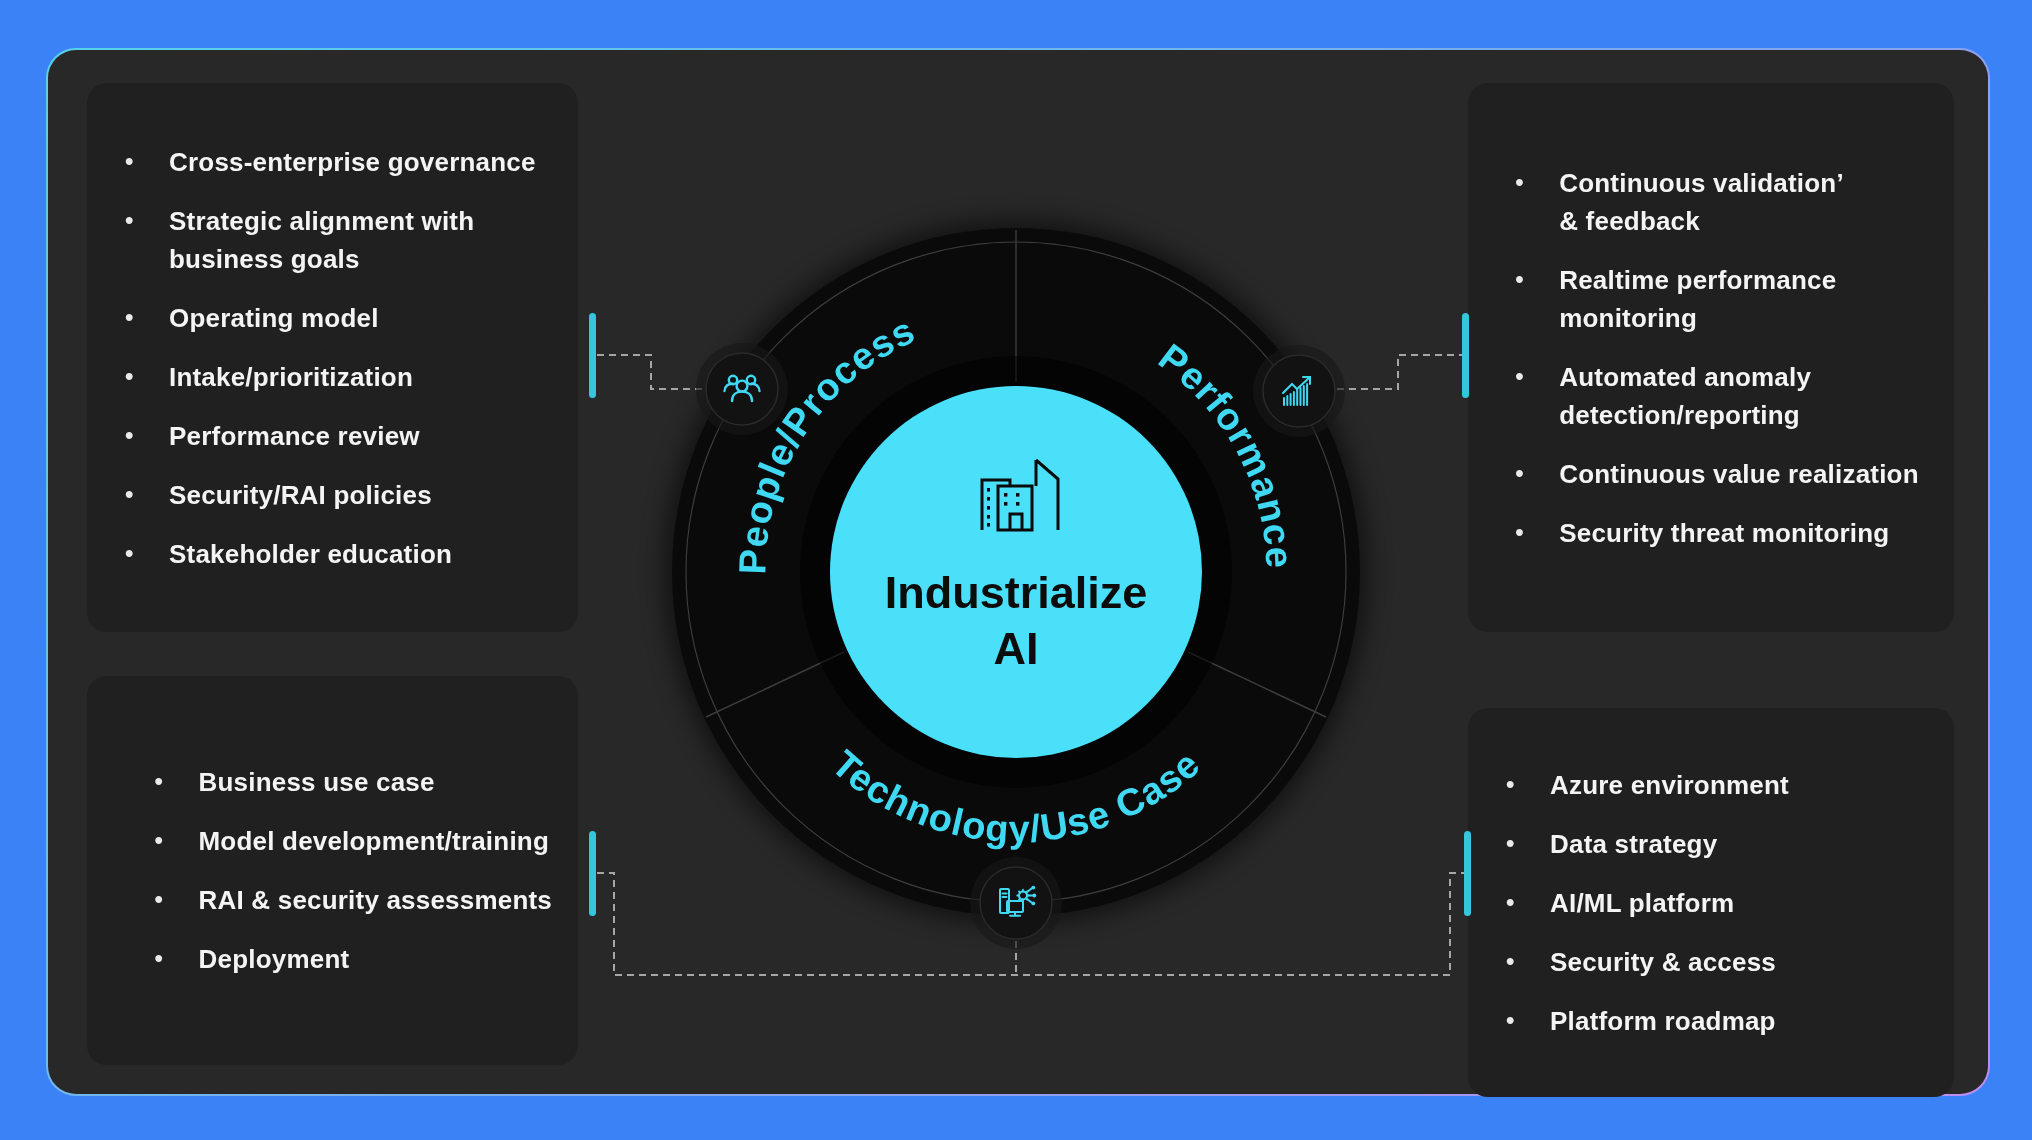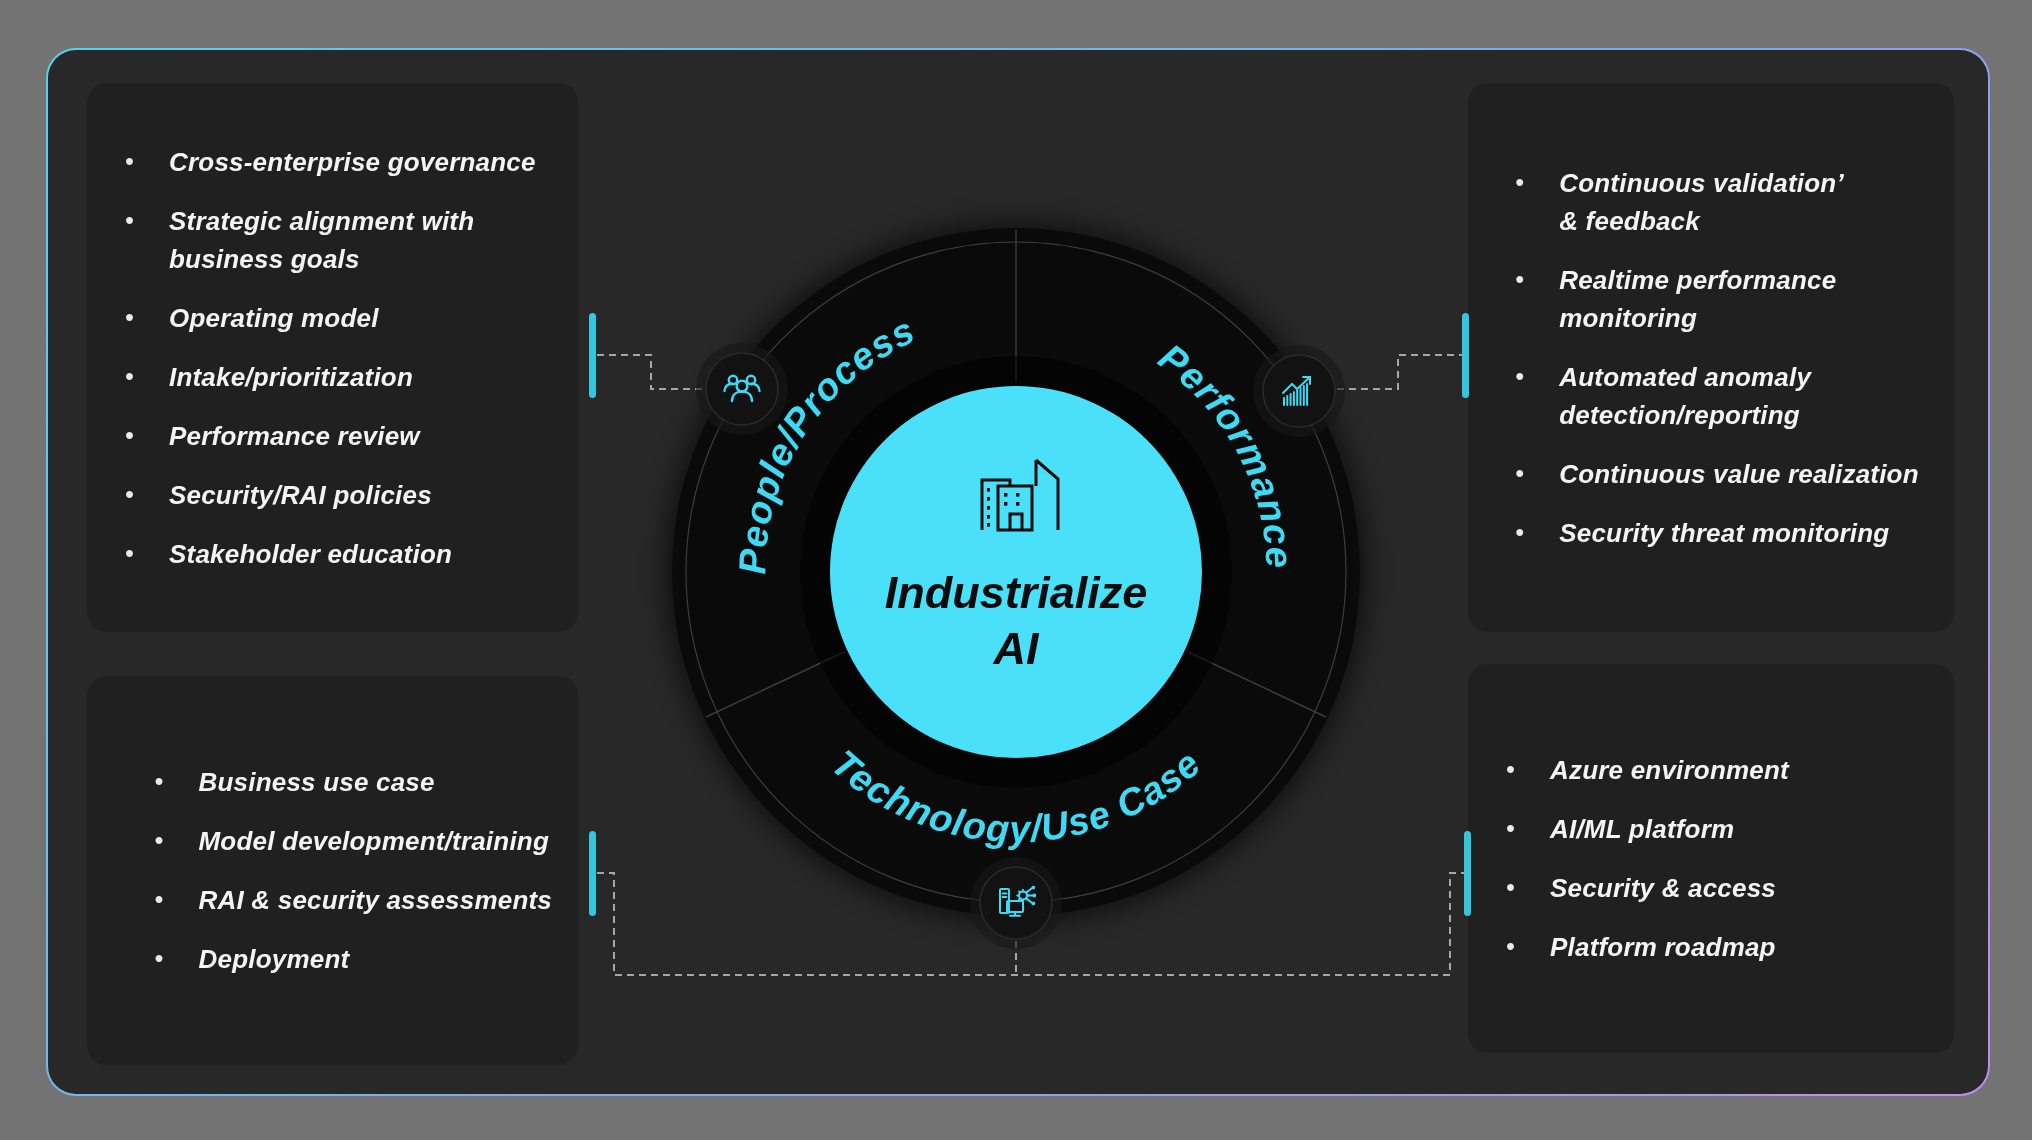--- a/index.html
+++ b/index.html
@@ -1,25 +1,25 @@
 <!DOCTYPE html>
 <html><head>
 <meta charset="utf-8">
 <style>
   html,body{margin:0;padding:0;background:#000;}
-  #stage{position:relative;width:2032px;height:1140px;background:#737373;font-family:"Liberation Sans",sans-serif;overflow:hidden;font-style:italic;}
+  #stage{position:relative;width:2032px;height:1140px;background:#3b82f6;font-family:"Liberation Sans",sans-serif;overflow:hidden;}
   .frame{position:absolute;left:46px;top:48px;width:1944px;height:1048px;border-radius:30px;
          background:linear-gradient(135deg,#55d2ea 0%,#7fa8ee 55%,#be8cf0 100%);}
   .frame-inner{position:absolute;inset:2px;border-radius:28px;background:#282828;}
   .card{position:absolute;background:#202020;border-radius:20px;box-sizing:border-box;
         display:flex;flex-direction:column;justify-content:center;padding:24px 26px 24px 36px;}
   .card-tl{left:87px;top:83px;width:491px;height:549px;}
   .card-tr{left:1468px;top:83px;width:486px;height:549px;align-items:center;}
   .card-bl{left:87px;top:676px;width:491px;height:389px;align-items:flex-end;}
-  .card-br{left:1468px;top:664px;width:486px;height:389px;}
+  .card-br{left:1468px;top:708px;width:486px;height:389px;}
   ul.bullets{list-style:none;margin:0;padding:0;display:flex;flex-direction:column;gap:21px;}
   ul.bullets li{position:relative;padding-left:46px;color:#f4f4f4;font-size:26px;font-weight:700;
                 line-height:38px;white-space:pre-line;letter-spacing:.2px;}
   ul.bullets li::before{content:"\2022";position:absolute;left:2px;top:-1px;color:#eaeaea;font-size:24px;}
   .accent-bar{position:absolute;width:7px;height:85px;border-radius:4px;background:#35c6de;}
   .bar-tl{left:589px;top:313px;}
   .bar-tr{left:1462px;top:313px;}
   .bar-bl{left:589px;top:831px;}
   .bar-br{left:1464px;top:831px;}
   svg.overlay{position:absolute;left:0;top:0;width:2032px;height:1140px;pointer-events:none;}
@@ -63,20 +63,21 @@
     <ul class="bullets">
         <li>Business use case</li>
         <li>Model development/training</li>
         <li>RAI &amp; security assessments</li>
         <li>Deployment</li>
       </ul>
   </div>
   <div class="card card-br">
     <ul class="bullets">
         <li>Azure environment</li>
+        <li>Data strategy</li>
         <li>AI/ML platform</li>
         <li>Security &amp; access</li>
         <li>Platform roadmap</li>
       </ul>
   </div>
 
   <div class="accent-bar bar-tl"></div>
   <div class="accent-bar bar-tr"></div>
   <div class="accent-bar bar-bl"></div>
   <div class="accent-bar bar-br"></div>

